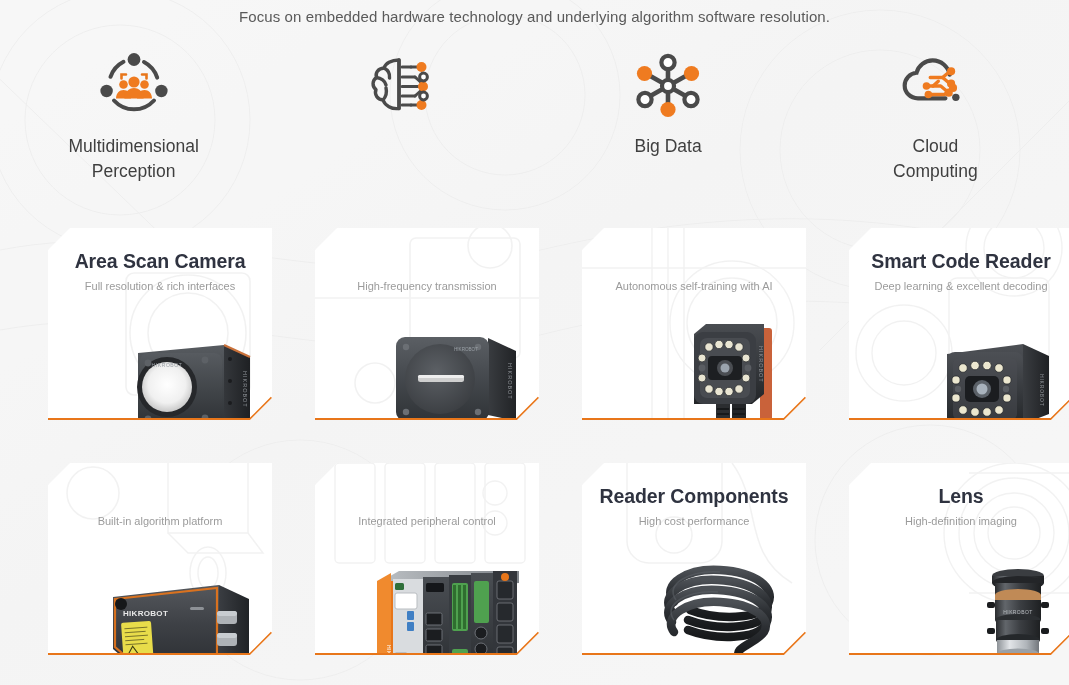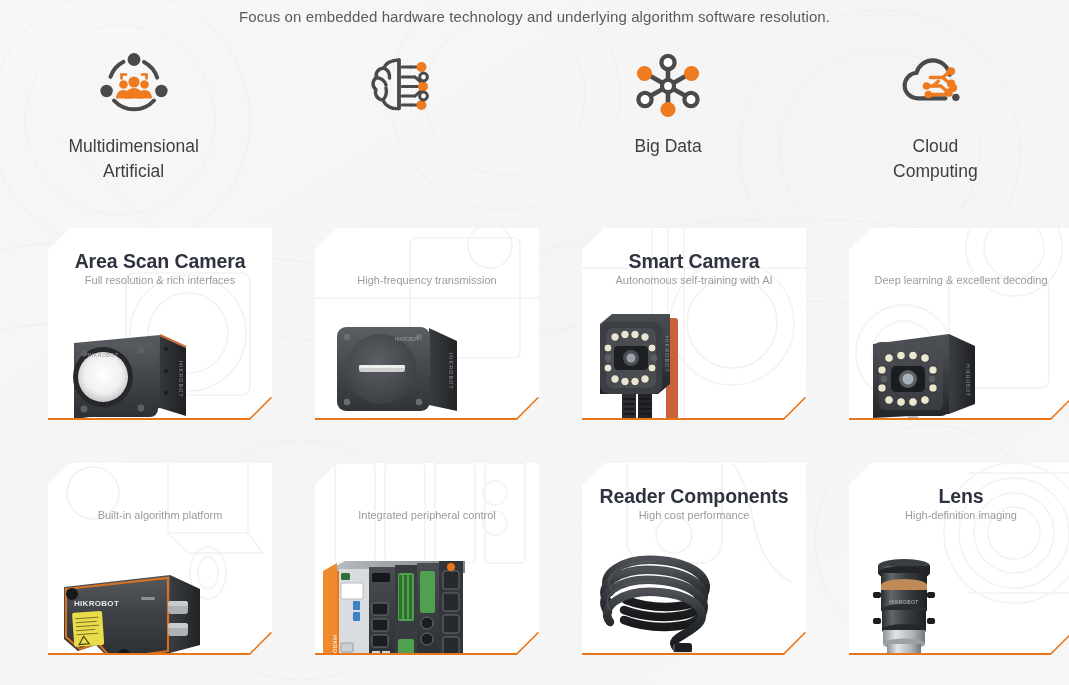--- a/index.html
+++ b/index.html
@@ -104,45 +104,45 @@
     top: 22px; left: 8px; right: 8px;
     text-align: center;
     font-size: 19.5px;
     font-weight: bold;
     color: #2f3340;
     letter-spacing: -.1px;
     z-index: 3;
   }
   .card-sub {
     position: absolute;
-    top: 45px; left: 12px; right: 12px;
+    top: 51px; left: 12px; right: 12px;
     text-align: center;
     font-size: 11px;
     line-height: 14px;
     color: #9b9b9b;
     z-index: 3;
   }
 
   .card-ghost {
     position: absolute;
     inset: 0;
     overflow: hidden;
     z-index: 1;
     opacity: .085;
     clip-path: polygon(22px 0, 100% 0, 100% calc(100% - 22px), calc(100% - 22px) 100%, 0 100%, 0 22px);
   }
 
   .card-product {
     position: absolute;
-    left: 0; top: 78px;
+    left: 0; top: 88px;
     width: 224px;
     height: 132px;
     display: flex;
     align-items: flex-end;
-    justify-content: flex-start;
+    justify-content: flex-end;
     z-index: 2;
   }
   .card-product svg { display: block; overflow: visible; }
 </style>
 </head>
 <body>
 
 <svg id="bg-texture" viewBox="0 0 1069 685" preserveAspectRatio="none">
   <defs>
     <linearGradient id="bgGrad" x1="0" y1="0" x2="1" y2="1">
@@ -192,21 +192,21 @@
           <path d="M17.0 47.5 c0-5.2 3.4-8.6 7.5-8.6 s7.5 3.4 7.5 8.6z"></path>
           <circle cx="45.5" cy="33.5" r="4.3"></circle>
           <path d="M38.0 47.5 c0-5.2 3.4-8.6 7.5-8.6 s7.5 3.4 7.5 8.6z"></path>
           <circle cx="35" cy="31" r="5.6"></circle>
           <path d="M25.4 47.5 c0-6.3 4.3-10.5 9.6-10.5 s9.6 4.2 9.6 10.5z"></path>
         </g>
       </svg>
     </div>
     <div class="feature-label">
       <div>Multidimensional</div>
-      <div>Artificial</div>
+      <div>Perception</div>
     </div>
   </div>
 
   <div class="feature">
     <div class="feature-icon">
       <svg width="70" height="70" viewBox="0 0 70 70">
         <g fill="none" stroke="#4a4a4a" stroke-width="3.4" stroke-linecap="round" stroke-linejoin="round">
           <path d="M33 9 C25 9 19.5 12.5 18 17 C12 17.5 9 22 10.5 26.5 C6 29.5 6 35.5 10 38.5
                    C8 43.5 11.5 48.5 17 49 C19 54.5 25.5 58.5 33 57.5 Z"></path>
           <path d="M33 9 V57.5"></path>
@@ -411,21 +411,20 @@
         <g fill="none" stroke="#6b6b6b" stroke-width="1.4">
           <path d="M70 0 V192"></path>
             <path d="M86 0 V192"></path>
             <path d="M102 0 V192"></path>
           <circle cx="150" cy="95" r="45"></circle>
             <circle cx="150" cy="95" r="62"></circle>
           <path d="M0 40 H224"></path>
         </g>
       </svg>
     </div>
-    <div class="card-title">Smart Camera</div>
     <div class="card-sub">Autonomous self-training with AI</div>
     <div class="card-product">
       <svg width="130" height="132" viewBox="0 0 130 132">
         <defs>
           <linearGradient id="scBody" x1="0" y1="0" x2="0" y2="1">
             <stop offset="0%" stop-color="#4a4d52"></stop>
               <stop offset="55%" stop-color="#35383c"></stop>
               <stop offset="100%" stop-color="#232528"></stop>
           </linearGradient>
         </defs>
@@ -484,20 +483,21 @@
       <svg width="224" height="192" viewBox="0 0 224 192">
         <g fill="none" stroke="#6b6b6b" stroke-width="1.4">
           <circle cx="165" cy="20" r="30"></circle>
             <circle cx="165" cy="20" r="48"></circle>
           <circle cx="55" cy="125" r="48"></circle>
             <circle cx="55" cy="125" r="32"></circle>
           <rect x="100" y="50" width="100" height="110" rx="8"></rect>
         </g>
       </svg>
     </div>
+    <div class="card-title">Smart Code Reader</div>
     <div class="card-sub">Deep learning &amp; excellent decoding</div>
     <div class="card-product">
       <svg width="150" height="120" viewBox="0 0 150 120">
         <defs>
           <linearGradient id="crBody" x1="0" y1="0" x2="0" y2="1">
             <stop offset="0%" stop-color="#4d5055"></stop>
               <stop offset="55%" stop-color="#36393d"></stop>
               <stop offset="100%" stop-color="#232629"></stop>
           </linearGradient>
           <linearGradient id="crSide" x1="0" y1="0" x2="1" y2="0">

